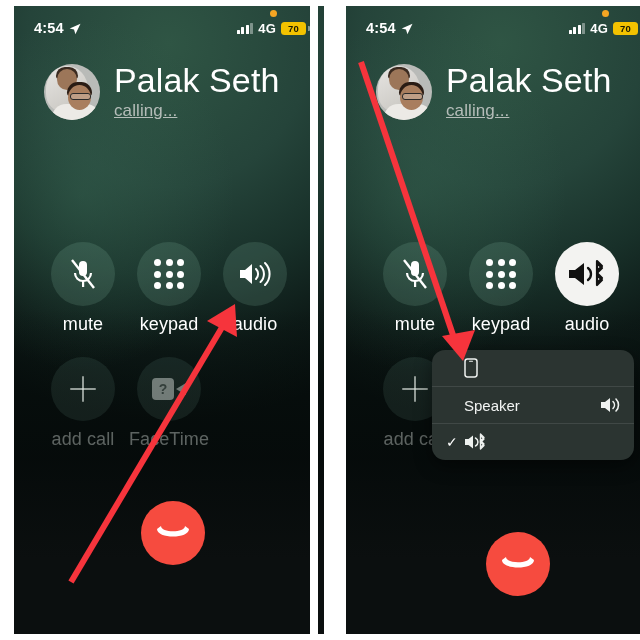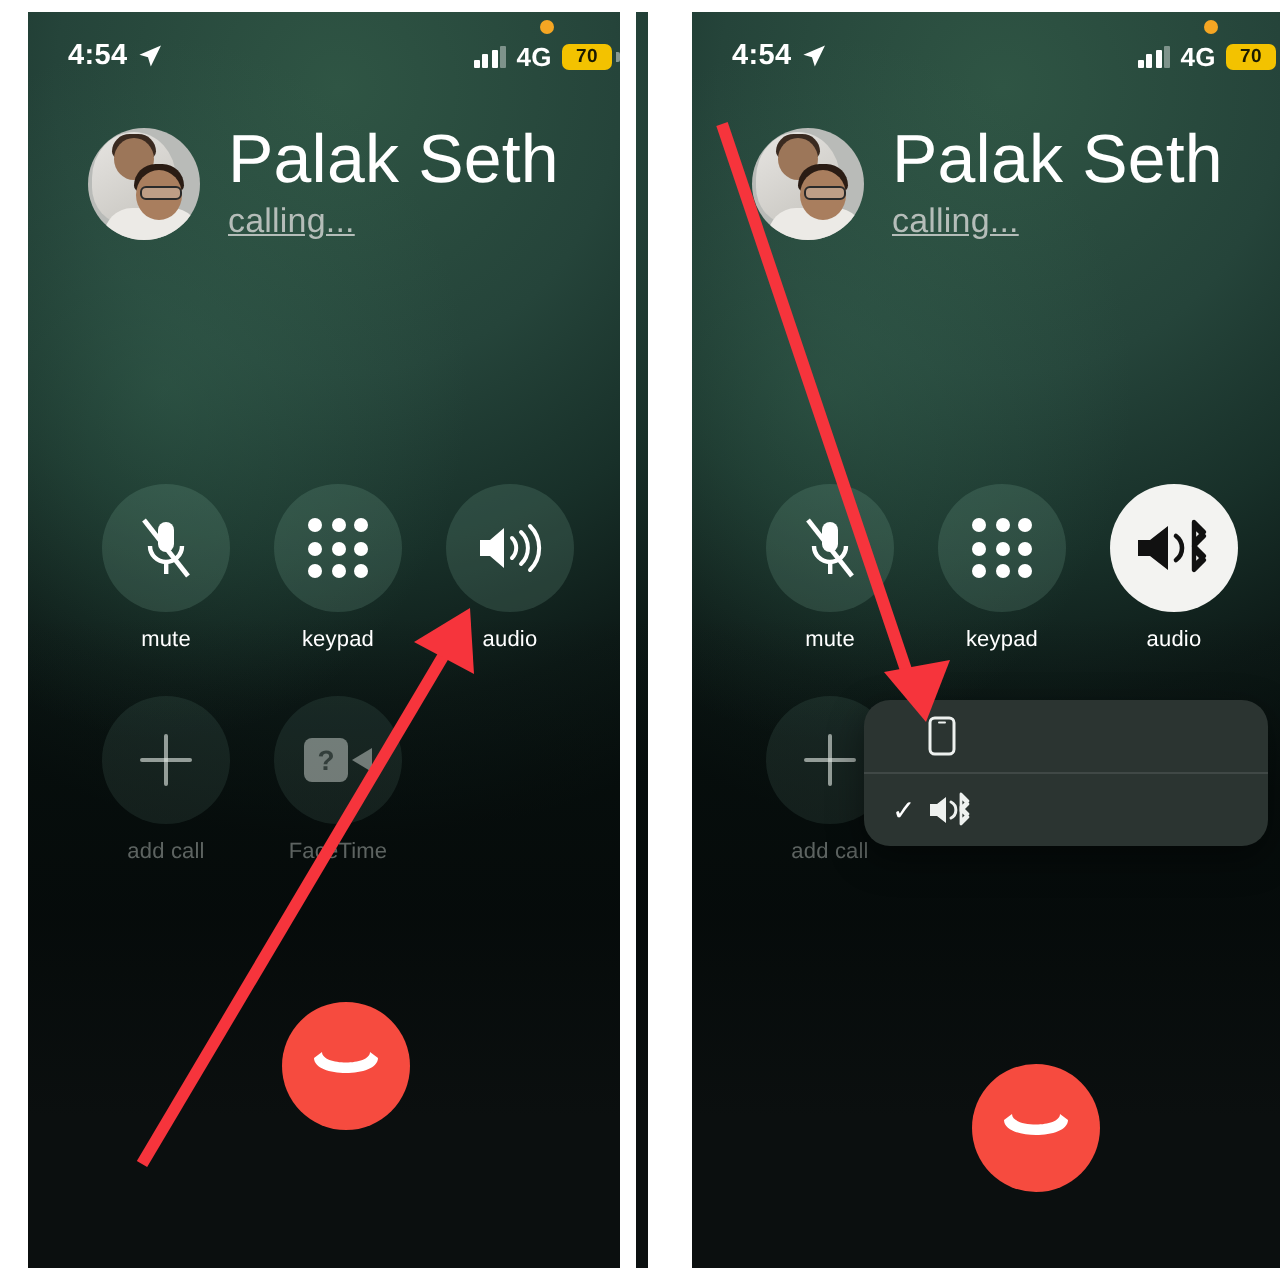--- a/index.html
+++ b/index.html
@@ -189,21 +189,21 @@
     width: 64px; height: 64px;
     border-radius: 50%;
     background: rgba(152, 205, 183, 0.16);
     display: flex; align-items: center; justify-content: center;
     position: relative;
   }
   .circle.active { background: #f3f3f1; }
   .circle.dim { background: rgba(152, 205, 183, 0.10); }
   .cell-label {
     color: #ffffff;
-    font-size: 11px;
+    font-size: 18px;
     letter-spacing: 0.1px;
   }
   .cell-label.dim { color: rgba(215, 222, 218, 0.42); }
 
   .keypad-dots {
     display: grid;
     grid-template-columns: repeat(3, 7px);
     grid-template-rows: repeat(3, 7px);
     gap: 4.5px;
   }
@@ -523,20 +523,31 @@
         <div class="menu-item">
           <span class="menu-check"></span>
           <span class="menu-icon">
             <svg width="14" height="20" viewBox="0 0 14 20">
               <rect x="1" y="1" width="12" height="18" rx="2.4" fill="none" stroke="#eef1ef" stroke-width="1.5"></rect>
               <rect x="5" y="2.7" width="4" height="1" rx="0.5" fill="#eef1ef"></rect>
             </svg>
           </span>
         </div>
 
+        <div class="menu-item">
+          <span class="menu-check"></span>
+          <span class="menu-label">Speaker</span>
+          <span class="menu-icon">
+            <svg width="22" height="18" viewBox="0 0 22 18">
+              <path d="M1 6 h4 L10 2 v14 L5 12 H1 Z" fill="#eef1ef"></path>
+              <path d="M13 5.5 a5 5 0 0 1 0 7" stroke="#eef1ef" stroke-width="1.6" fill="none" stroke-linecap="round"></path>
+              <path d="M16 3 a8.5 8.5 0 0 1 0 12" stroke="#eef1ef" stroke-width="1.6" fill="none" stroke-linecap="round"></path>
+            </svg>
+          </span>
+        </div>
 
         <div class="menu-item">
           <span class="menu-check">✓</span>
           <span class="menu-icon">
             <svg width="22" height="18" viewBox="0 0 22 18">
               <path d="M1 6 h3.5 L9 2.5 v13 L4.5 12 H1 Z" fill="#eef1ef"></path>
               <path d="M11.5 5 a4.5 4.5 0 0 1 0 8" stroke="#eef1ef" stroke-width="1.5" fill="none" stroke-linecap="round"></path>
               <path d="M16.5 2.5 L20 6 L16.5 9.5 V1 L20 4.5 L16.5 8" stroke="#eef1ef" stroke-width="1.4" fill="none" stroke-linejoin="round"></path>
               <path d="M16.5 9 L20 12.5 L16.5 16 V7.5 L20 11 L16.5 14.5" stroke="#eef1ef" stroke-width="1.4" fill="none" stroke-linejoin="round"></path>
             </svg>

